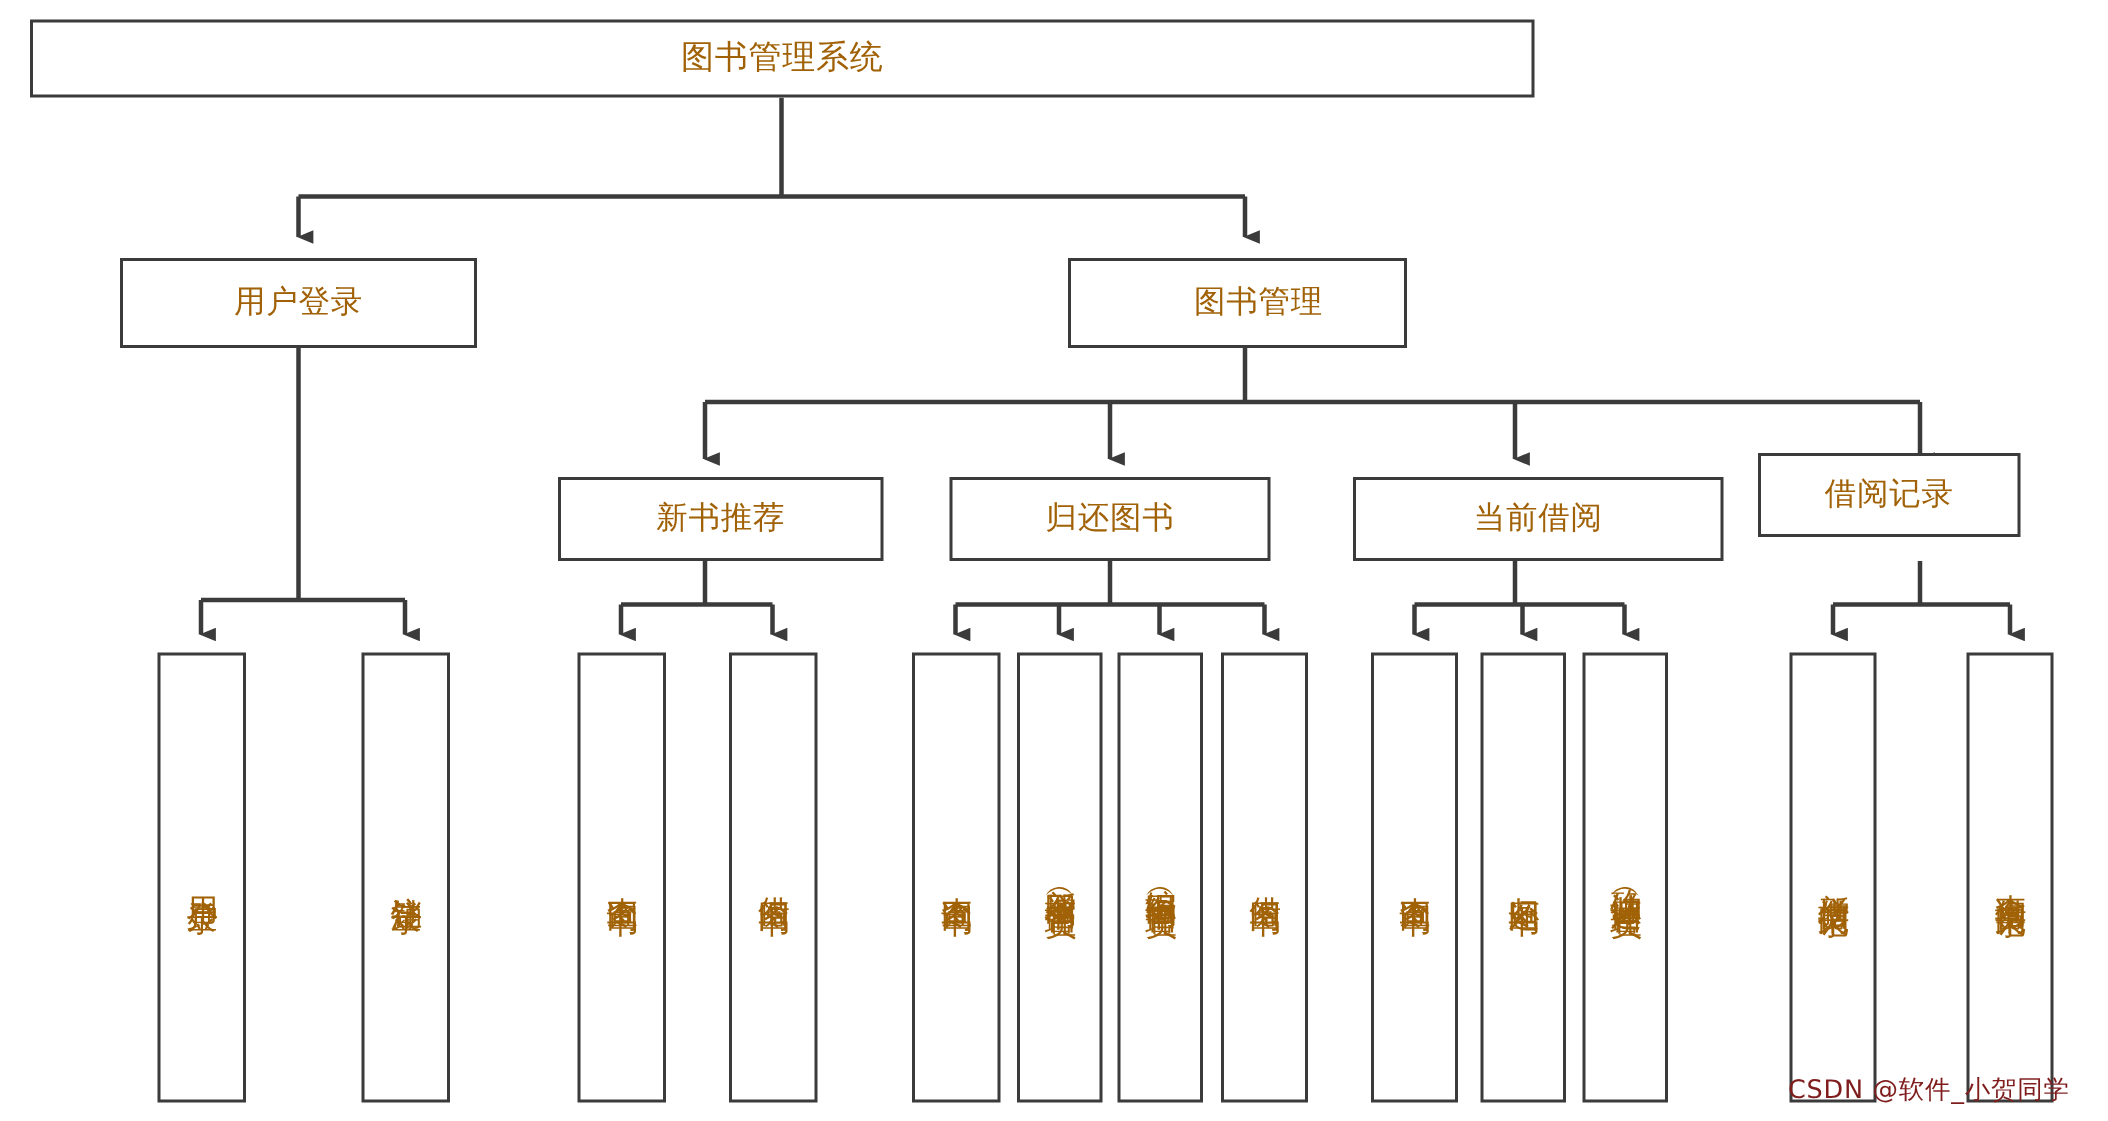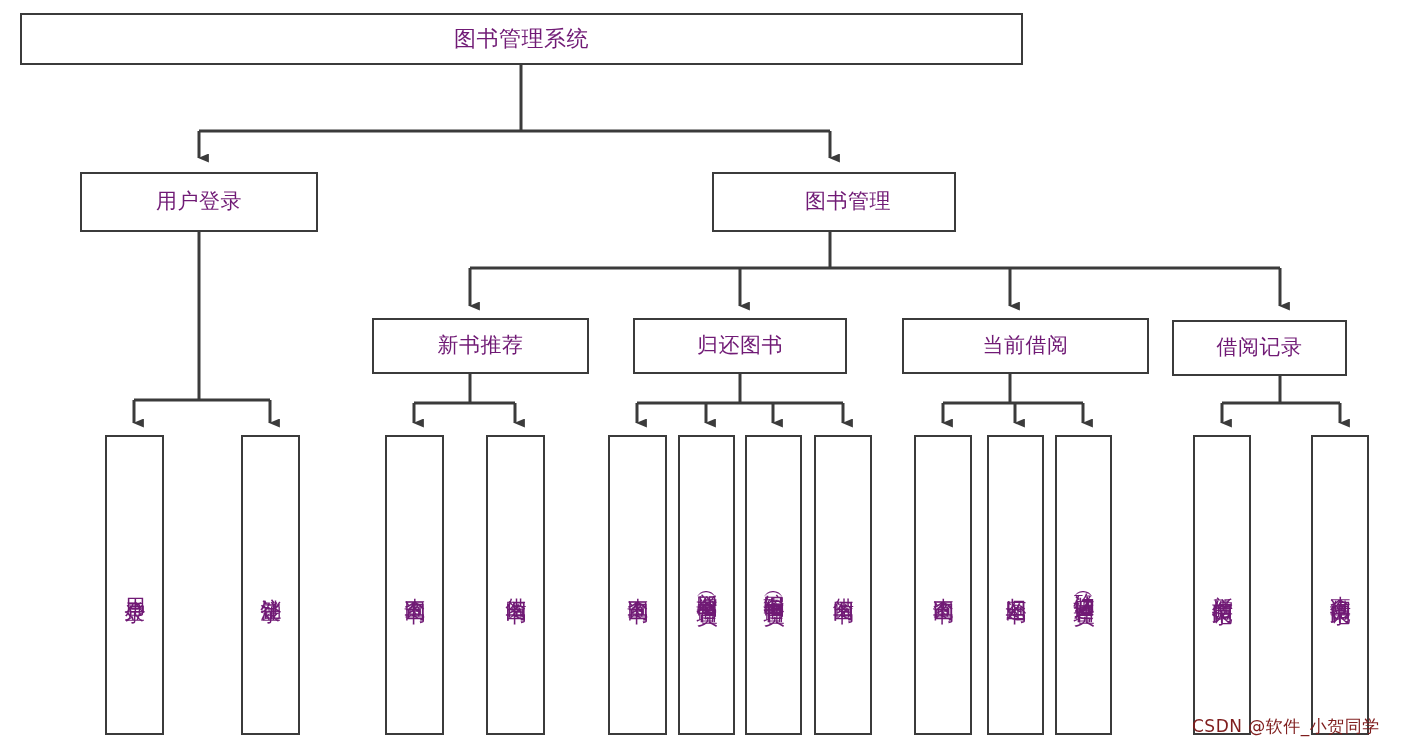--- a/index.html
+++ b/index.html
@@ -31,21 +31,21 @@
     position: absolute;
     box-sizing: border-box;
     background: #ffffff;
     border: 2px solid #3b3b3b;
     display: flex;
     align-items: center;
     justify-content: center;
     overflow: hidden;
   }
   .node-label {
-    color: #701a75;
+    color: #a16207;
     line-height: 1.12;
     text-align: left;
     white-space: nowrap;
   }
   .node.horizontal .node-label {
     font-size: 21px;
     letter-spacing: 0.5px;
   }
   .node.root .node-label {
     font-size: 22px;
@@ -125,34 +125,34 @@
     </g>
   </svg>
 
   <div class="node horizontal root" style="left:20px; top:13px; width:1003px; height:52px;">
     <span class="node-label">图书管理系统</span>
   </div>
 
   <div class="node horizontal" style="left:80px; top:172px; width:238px; height:60px;">
     <span class="node-label">用户登录</span>
   </div>
-  <div class="node horizontal" style="left:712px; top:172px; width:244px; height:60px;padding-left:28px;">
+  <div class="node horizontal" style="left:712px; top:172px; width:226px; height:60px;padding-left:28px;">
     <span class="node-label">图书管理</span>
   </div>
 
   <div class="node horizontal" style="left:372px; top:318px; width:217px; height:56px;">
     <span class="node-label">新书推荐</span>
   </div>
   <div class="node horizontal" style="left:633px; top:318px; width:214px; height:56px;">
     <span class="node-label">归还图书</span>
   </div>
   <div class="node horizontal" style="left:902px; top:318px; width:247px; height:56px;">
     <span class="node-label">当前借阅</span>
   </div>
-  <div class="node horizontal" style="left:1172px; top:320px; width:175px; height:56px;">
+  <div class="node horizontal" style="left:1172px; top:302px; width:175px; height:56px;">
     <span class="node-label">借阅记录</span>
   </div>
 
   <div class="node vertical" style="left:105px; top:435px; width:59px; height:300px;">
     <span class="node-label">用户登录</span>
   </div>
   <div class="node vertical" style="left:241px; top:435px; width:59px; height:300px;">
     <span class="node-label">注销登录</span>
   </div>
 

